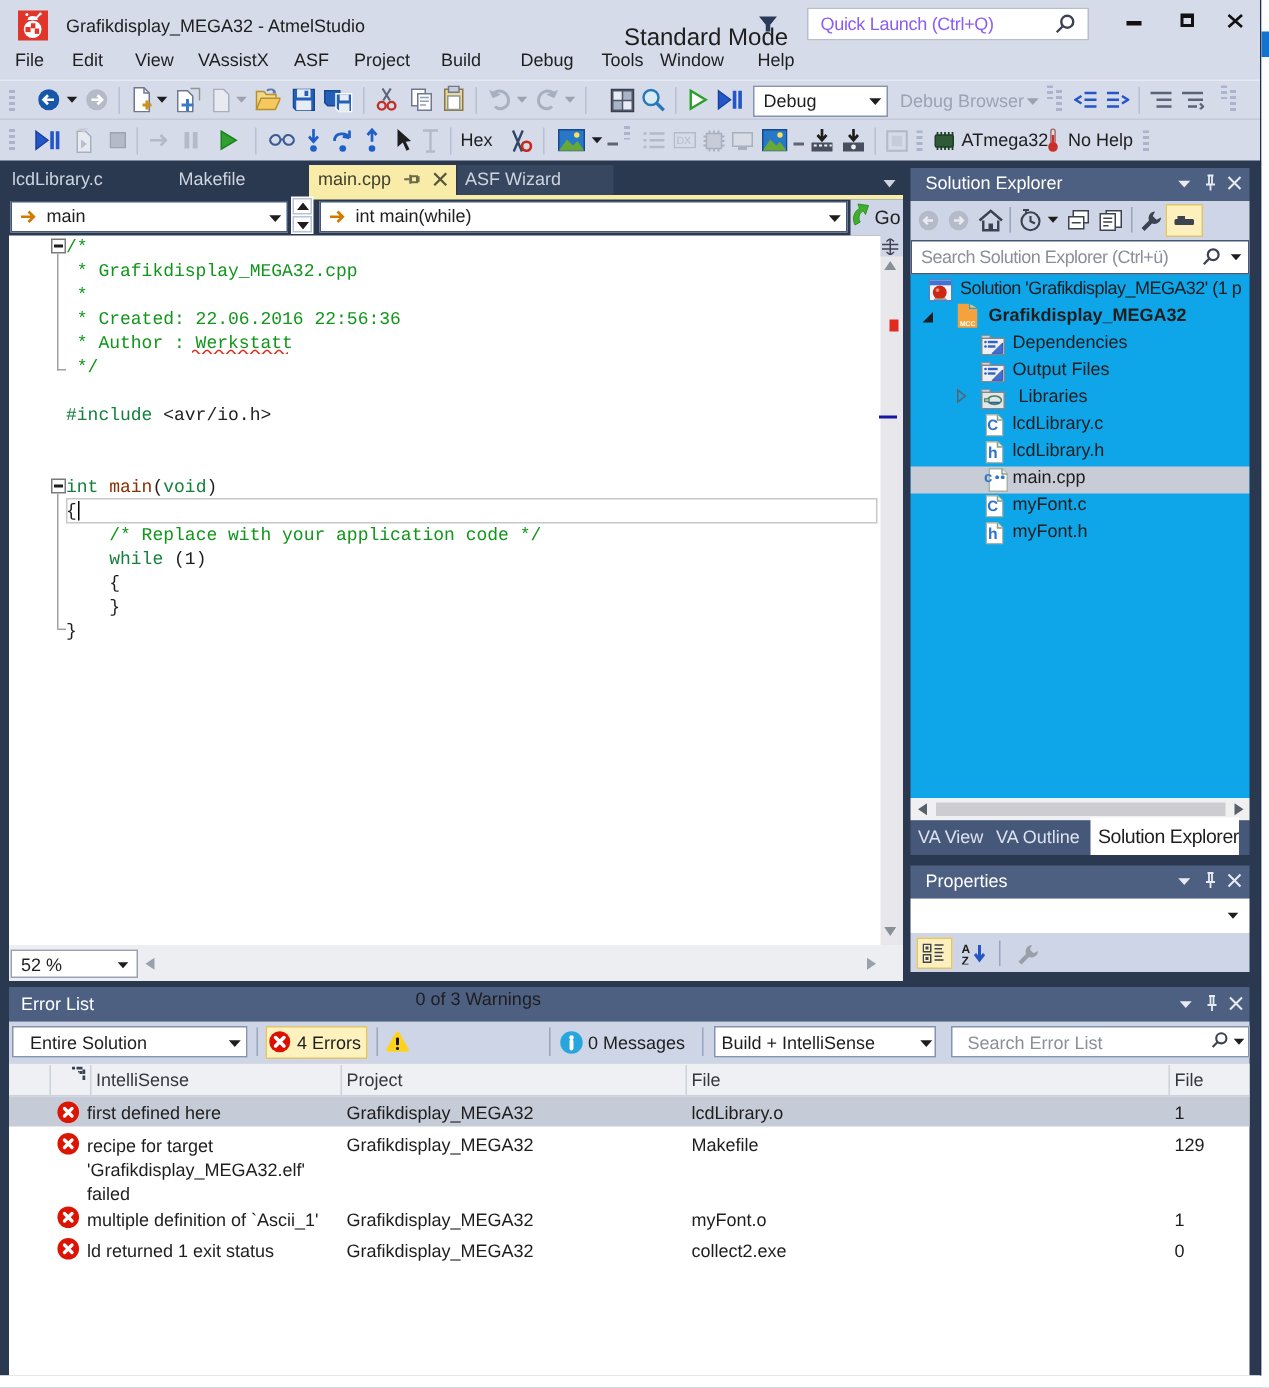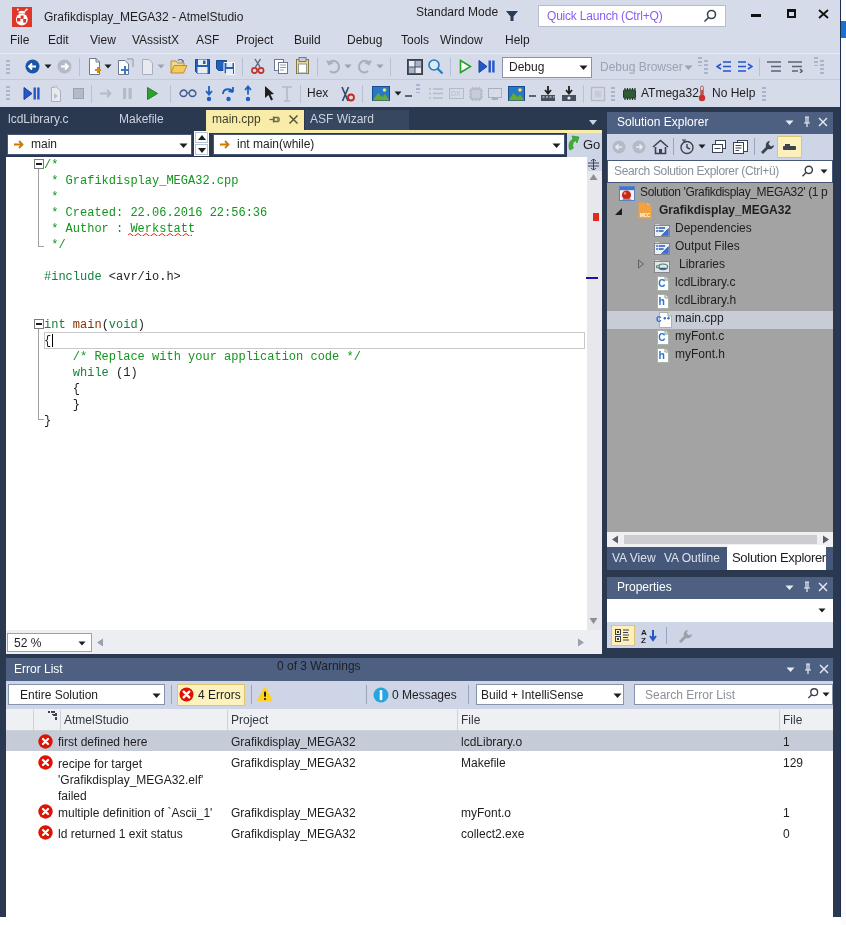--- a/index.html
+++ b/index.html
@@ -19,21 +19,21 @@
   <circle cx="9.8" cy="12.5" r="5.9" fill="#fff"></circle>
   <path d="M6.8 4.6 Q9.8 2.8 12.8 4.6 L13.2 6.4 L6.4 6.4 Z" fill="#fff"></path>
   <circle cx="5.9" cy="2.6" r="1" fill="#fff"></circle>
   <line x1="12.6" y1="4.6" x2="14.6" y2="2.4" stroke="#fff" stroke-width="1.4"></line>
   <circle cx="14.9" cy="2.3" r="0.9" fill="#fff"></circle>
   <rect x="8.6" y="8.5" width="3" height="3.4" fill="#e0352b"></rect>
   <rect x="5" y="11" width="3.4" height="3.4" fill="#e0352b"></rect>
   <rect x="11.2" y="12" width="2.9" height="3.6" fill="#e0352b"></rect>
 </svg>
 <div class="a" style="left:44px;top:10px;font-size:12px">Grafikdisplay_MEGA32 - AtmelStudio</div>
-<div class="a" style="left:416px;top:5px;font-size:12px">Standard Mode</div>
+<div class="a" style="left:416px;top:17px;font-size:16px">Standard Mode</div>
 <svg class="a" style="left:505px;top:9px" width="14" height="14" viewBox="0 0 14 14">
   <path d="M1 2 L13 2 L8.5 7.5 L8.5 12 L5.5 12 L5.5 7.5 Z" fill="#2b3a59"></path>
 </svg>
 <div class="a" style="left:538px;top:5px;width:188px;height:22px;background:#fff;border:1px solid #b6bdcc"></div>
 <div class="a" style="left:547px;top:9px;color:#8b5cf6;letter-spacing:-0.2px">Quick Launch (Ctrl+Q)</div>
 <svg class="a" style="left:702px;top:8px" width="16" height="16" viewBox="0 0 16 16">
   <circle cx="9.5" cy="6.5" r="4" fill="none" stroke="#3c4250" stroke-width="1.6"></circle>
   <line x1="6.5" y1="9.5" x2="2.5" y2="13.5" stroke="#3c4250" stroke-width="1.6"></line>
 </svg>
 
@@ -482,21 +482,21 @@
 <div class="a" style="left:607px;top:160px;width:226px;height:23px;background:#fff;border:1px solid #46587a"></div>
 <div class="a" style="left:614px;top:164px;color:#8a8f99;letter-spacing:-0.35px">Search Solution Explorer (Ctrl+ü)</div>
 <svg class="a" style="left:800px;top:164px" width="15" height="15" viewBox="0 0 15 15">
   <circle cx="8.8" cy="5.8" r="3.6" fill="none" stroke="#3c4250" stroke-width="1.5"></circle>
   <line x1="6" y1="8.6" x2="2.5" y2="12.2" stroke="#3c4250" stroke-width="1.5"></line>
 </svg>
 <svg class="a" style="left:820px;top:169px" width="8" height="5" viewBox="0 0 8 5">
     <path d="M0.5 0.5 L4 4.5 L7.5 0.5 Z" fill="#1e1e1e"></path>
   </svg>
 
-<div class="a" style="left:607px;top:183px;width:226px;height:349px;background:#a3a3a3;overflow:hidden" id="tree">
+<div class="a" style="left:607px;top:183px;width:226px;height:349px;background:#0ea5e9;overflow:hidden" id="tree">
 
   <div class="a" style="left:0;top:128px;width:226px;height:18px;background:#c8ccd7"></div>
 
   <svg class="a" style="left:12px;top:3px" width="16" height="15" viewBox="0 0 16 15">
     <rect x="0.5" y="0.5" width="15" height="14" fill="#f2f6fc" stroke="#5a82c0"></rect>
     <rect x="1" y="1" width="14" height="3.2" fill="#3e74d8"></rect>
     <circle cx="7.5" cy="9" r="4.6" fill="#cc2814"></circle>
     <circle cx="6" cy="7.4" r="1.3" fill="#f08878"></circle>
     <path d="M4 12.8 L11.5 12.8 L12.5 14 L3.5 14 Z" fill="#9a9a96"></path>
   </svg>
@@ -691,21 +691,21 @@
 <div class="a" style="left:457px;top:710px;width:1px;height:20px;background:#ccd1da"></div>
 <div class="a" style="left:779px;top:710px;width:1px;height:20px;background:#ccd1da"></div>
 <svg class="a" style="left:48px;top:711px" width="9" height="9" viewBox="0 0 9 9">
     <rect x="0" y="0" width="2" height="2" fill="#3a4356"></rect>
     <rect x="3" y="0" width="4" height="2" fill="#3a4356"></rect>
     <rect x="5" y="3" width="2" height="2" fill="#3a4356"></rect>
     <rect x="7" y="2" width="2" height="3" fill="#3a4356"></rect>
     <rect x="7" y="6" width="2" height="3" fill="#3a4356"></rect>
     <rect x="4" y="3" width="1" height="1" fill="#3a4356"></rect>
   </svg>
-<div class="a" style="left:64px;top:713px;color:#33373e">AtmelStudio</div>
+<div class="a" style="left:64px;top:713px;color:#33373e">IntelliSense</div>
 <div class="a" style="left:231px;top:713px;color:#33373e">Project</div>
 <div class="a" style="left:461px;top:713px;color:#33373e">File</div>
 <div class="a" style="left:783px;top:713px;color:#33373e">File</div>
 
 <div class="a" style="left:6px;top:731px;width:827px;height:20px;background:#c6cbd8" id="selrow"></div>
 
 <svg class="a" style="left:38px;top:734px" width="15" height="15" viewBox="0 0 15 15">
     <circle cx="7.5" cy="7.5" r="7.2" fill="#dc1404"></circle>
     <path d="M5 5 L10 10 M10 5 L5 10" stroke="#fff" stroke-width="2.2" stroke-linecap="round"></path>
   </svg>

